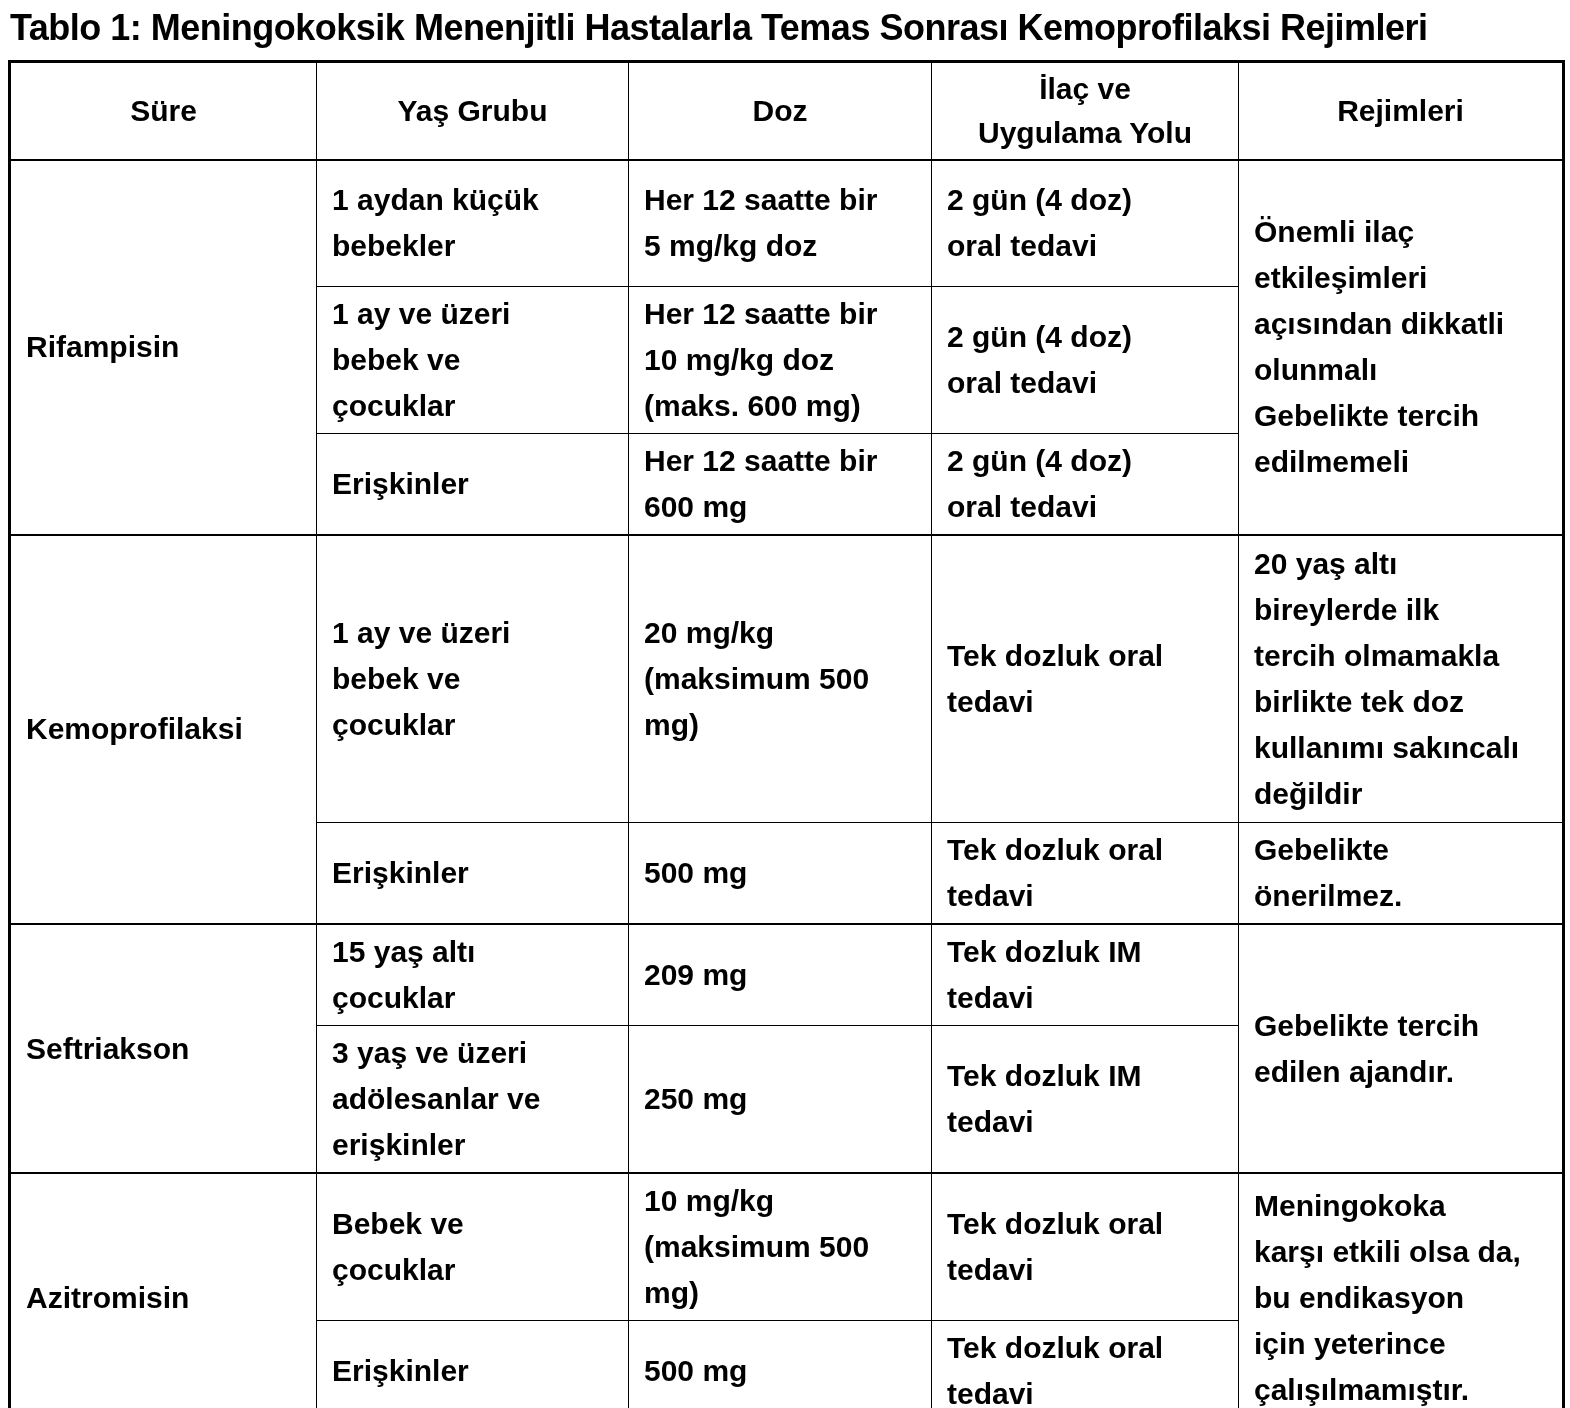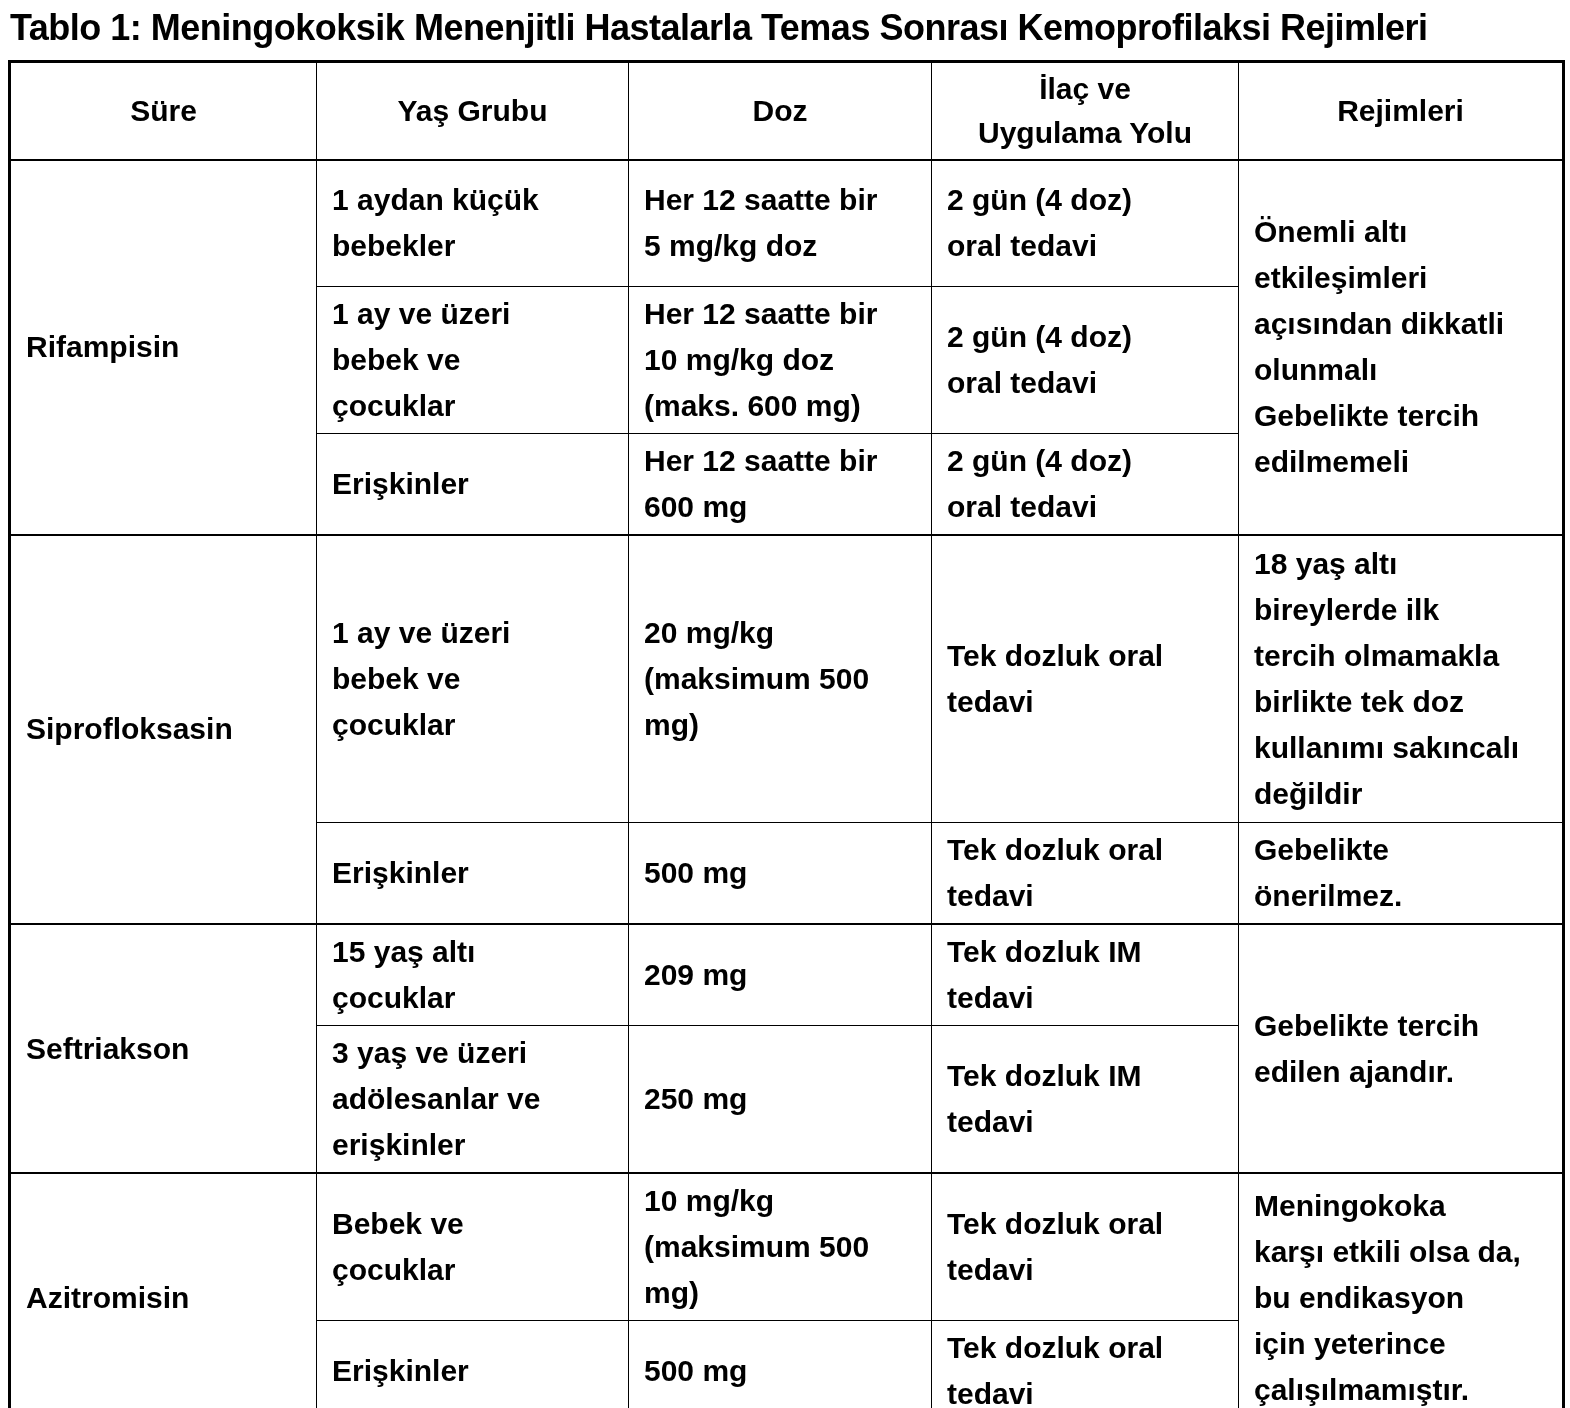--- a/index.html
+++ b/index.html
@@ -75,21 +75,21 @@
     <tbody>
 
       <tr style="height:126px">
         <td rowspan="3">Rifampisin</td>
         <td>1 aydan küçük
 bebekler</td>
         <td>Her 12 saatte bir
 5 mg/kg doz</td>
         <td>2 gün (4 doz)
 oral tedavi</td>
-        <td rowspan="3">Önemli altı
+        <td rowspan="3">Önemli ilaç
 etkileşimleri
 açısından dikkatli
 olunmalı
 Gebelikte tercih
 edilmemeli</td>
       </tr>
       <tr style="height:147px">
         <td>1 ay ve üzeri
 bebek ve
 çocuklar</td>
@@ -101,30 +101,30 @@
       </tr>
       <tr style="height:96px">
         <td>Erişkinler</td>
         <td>Her 12 saatte bir
 600 mg</td>
         <td>2 gün (4 doz)
 oral tedavi</td>
       </tr>
 
       <tr class="sec" style="height:288px">
-        <td rowspan="2">Siprofloksasin</td>
+        <td rowspan="2">Kemoprofilaksi</td>
         <td>1 ay ve üzeri
 bebek ve
 çocuklar</td>
         <td>20 mg/kg
 (maksimum 500
 mg)</td>
         <td>Tek dozluk oral
 tedavi</td>
-        <td>18 yaş altı
+        <td>20 yaş altı
 bireylerde ilk
 tercih olmamakla
 birlikte tek doz
 kullanımı sakıncalı
 değildir</td>
       </tr>
       <tr style="height:99px">
         <td>Erişkinler</td>
         <td>500 mg</td>
         <td>Tek dozluk oral

